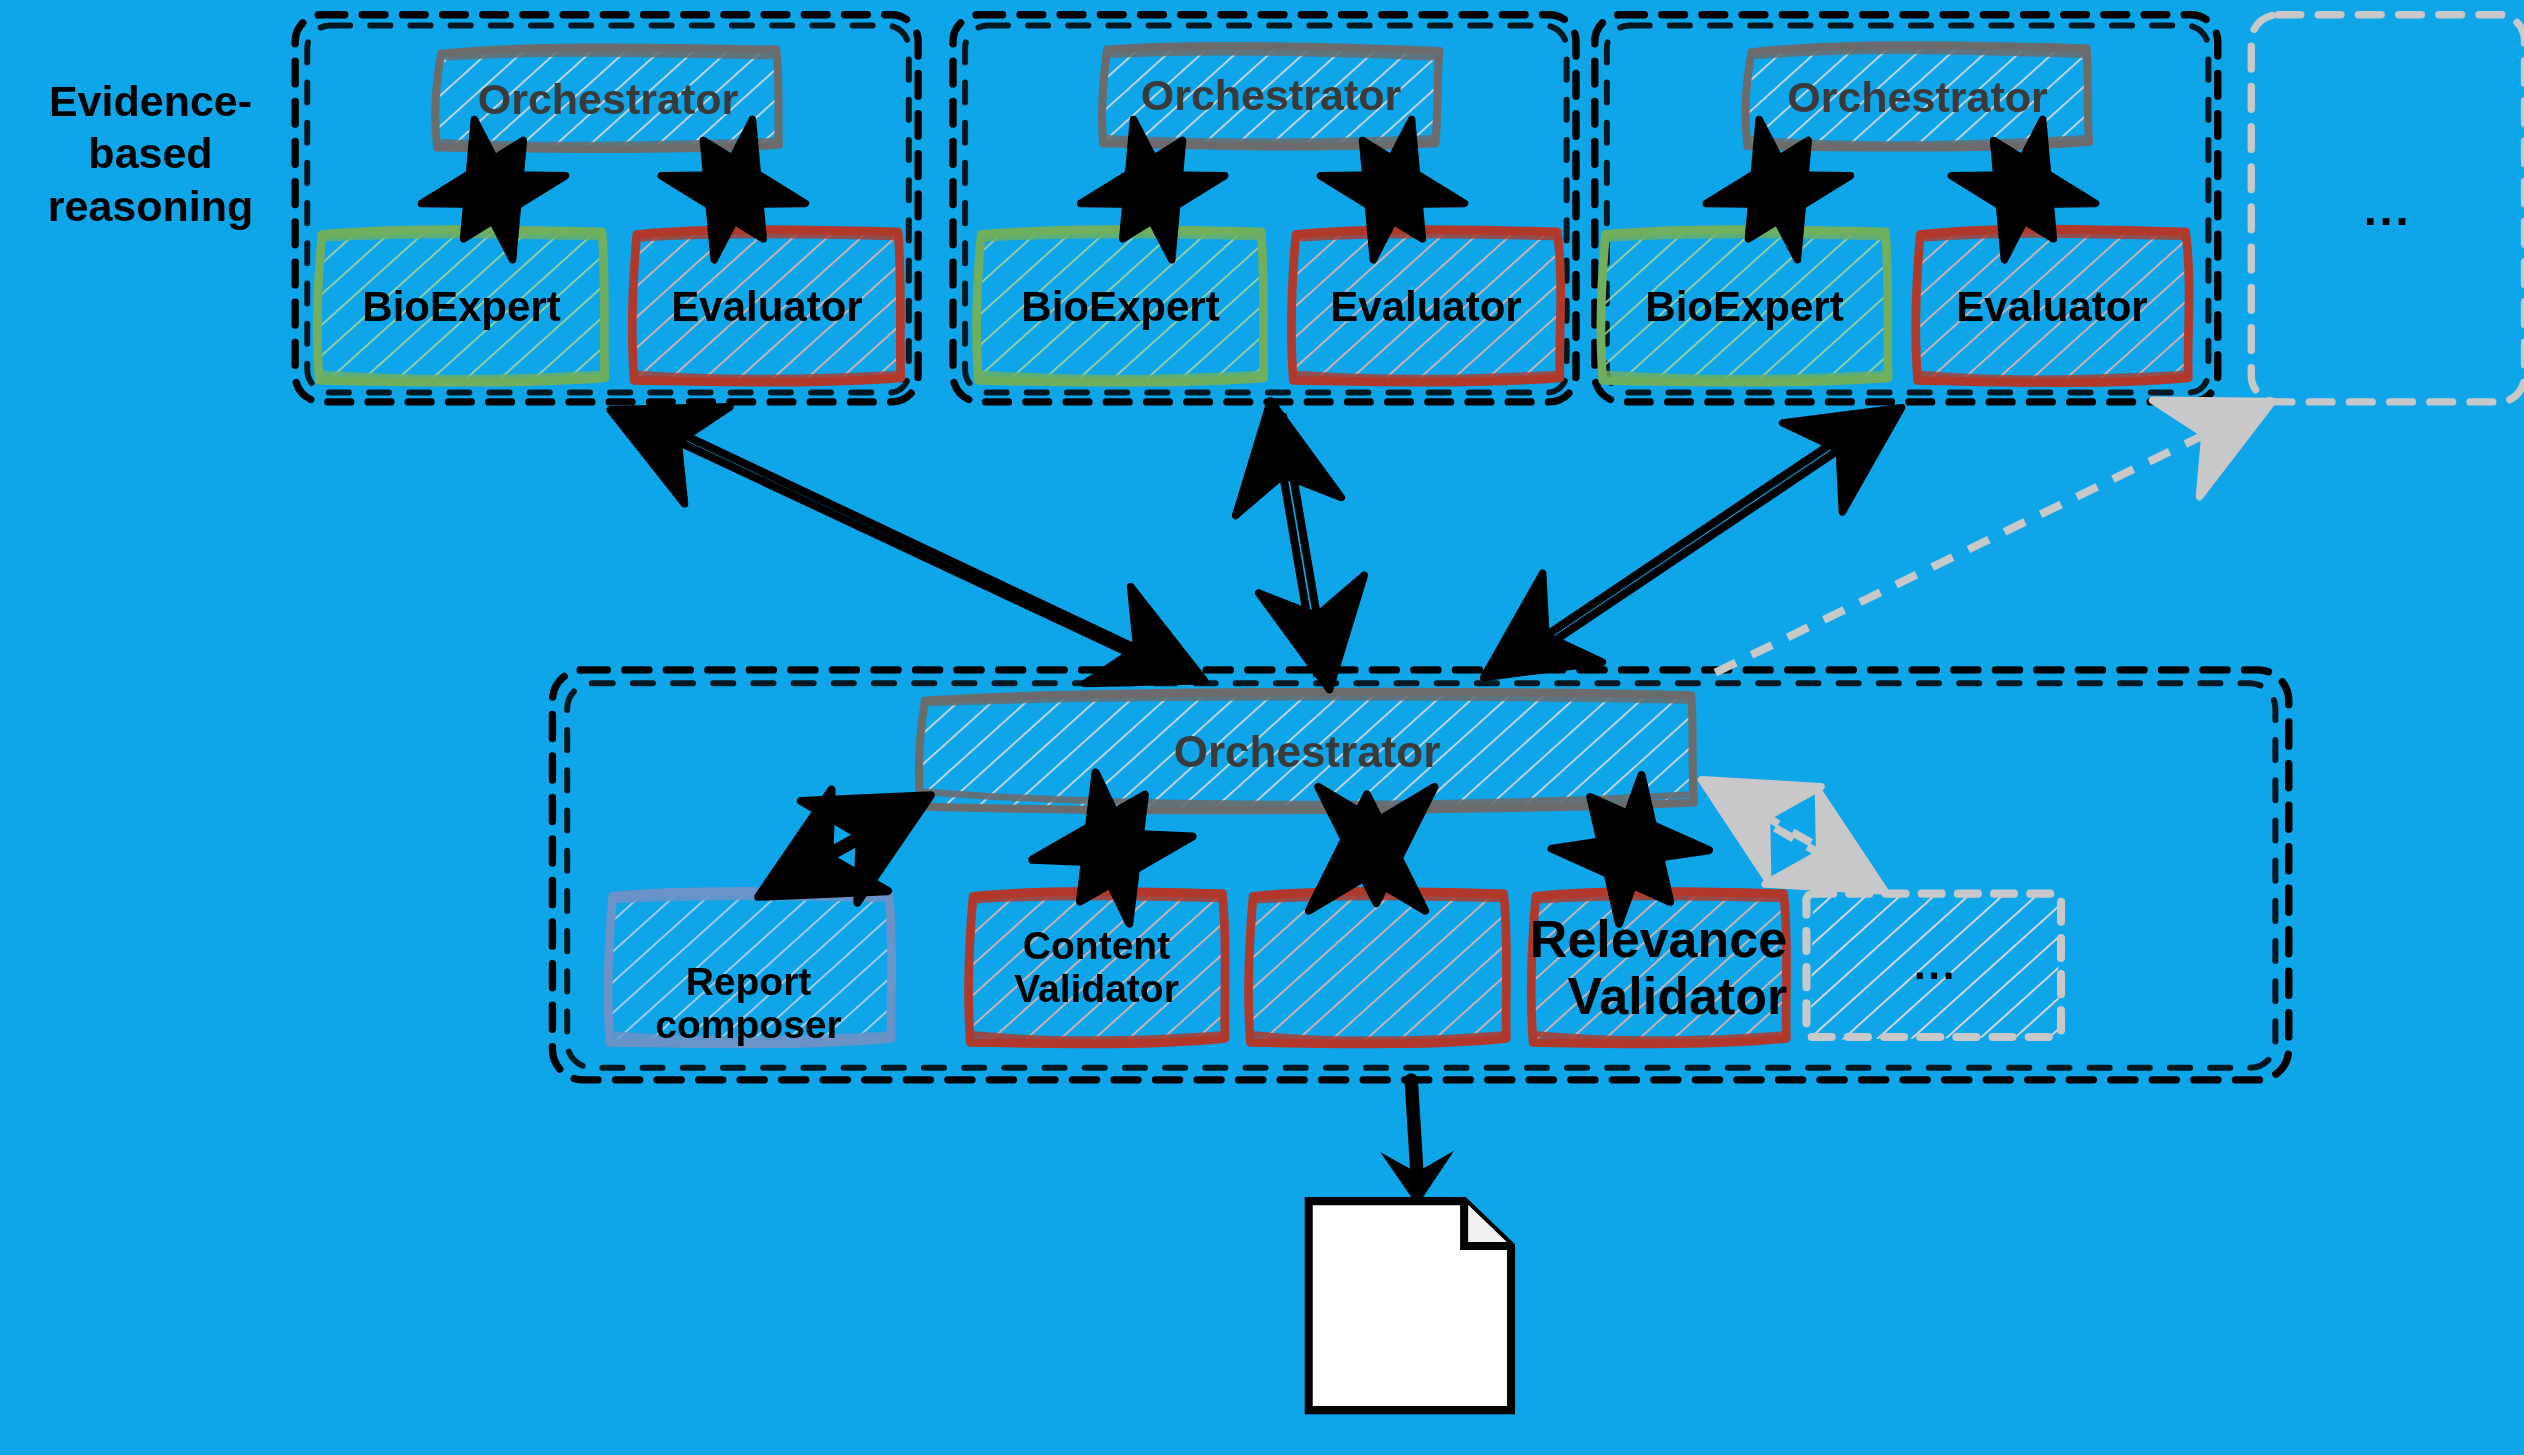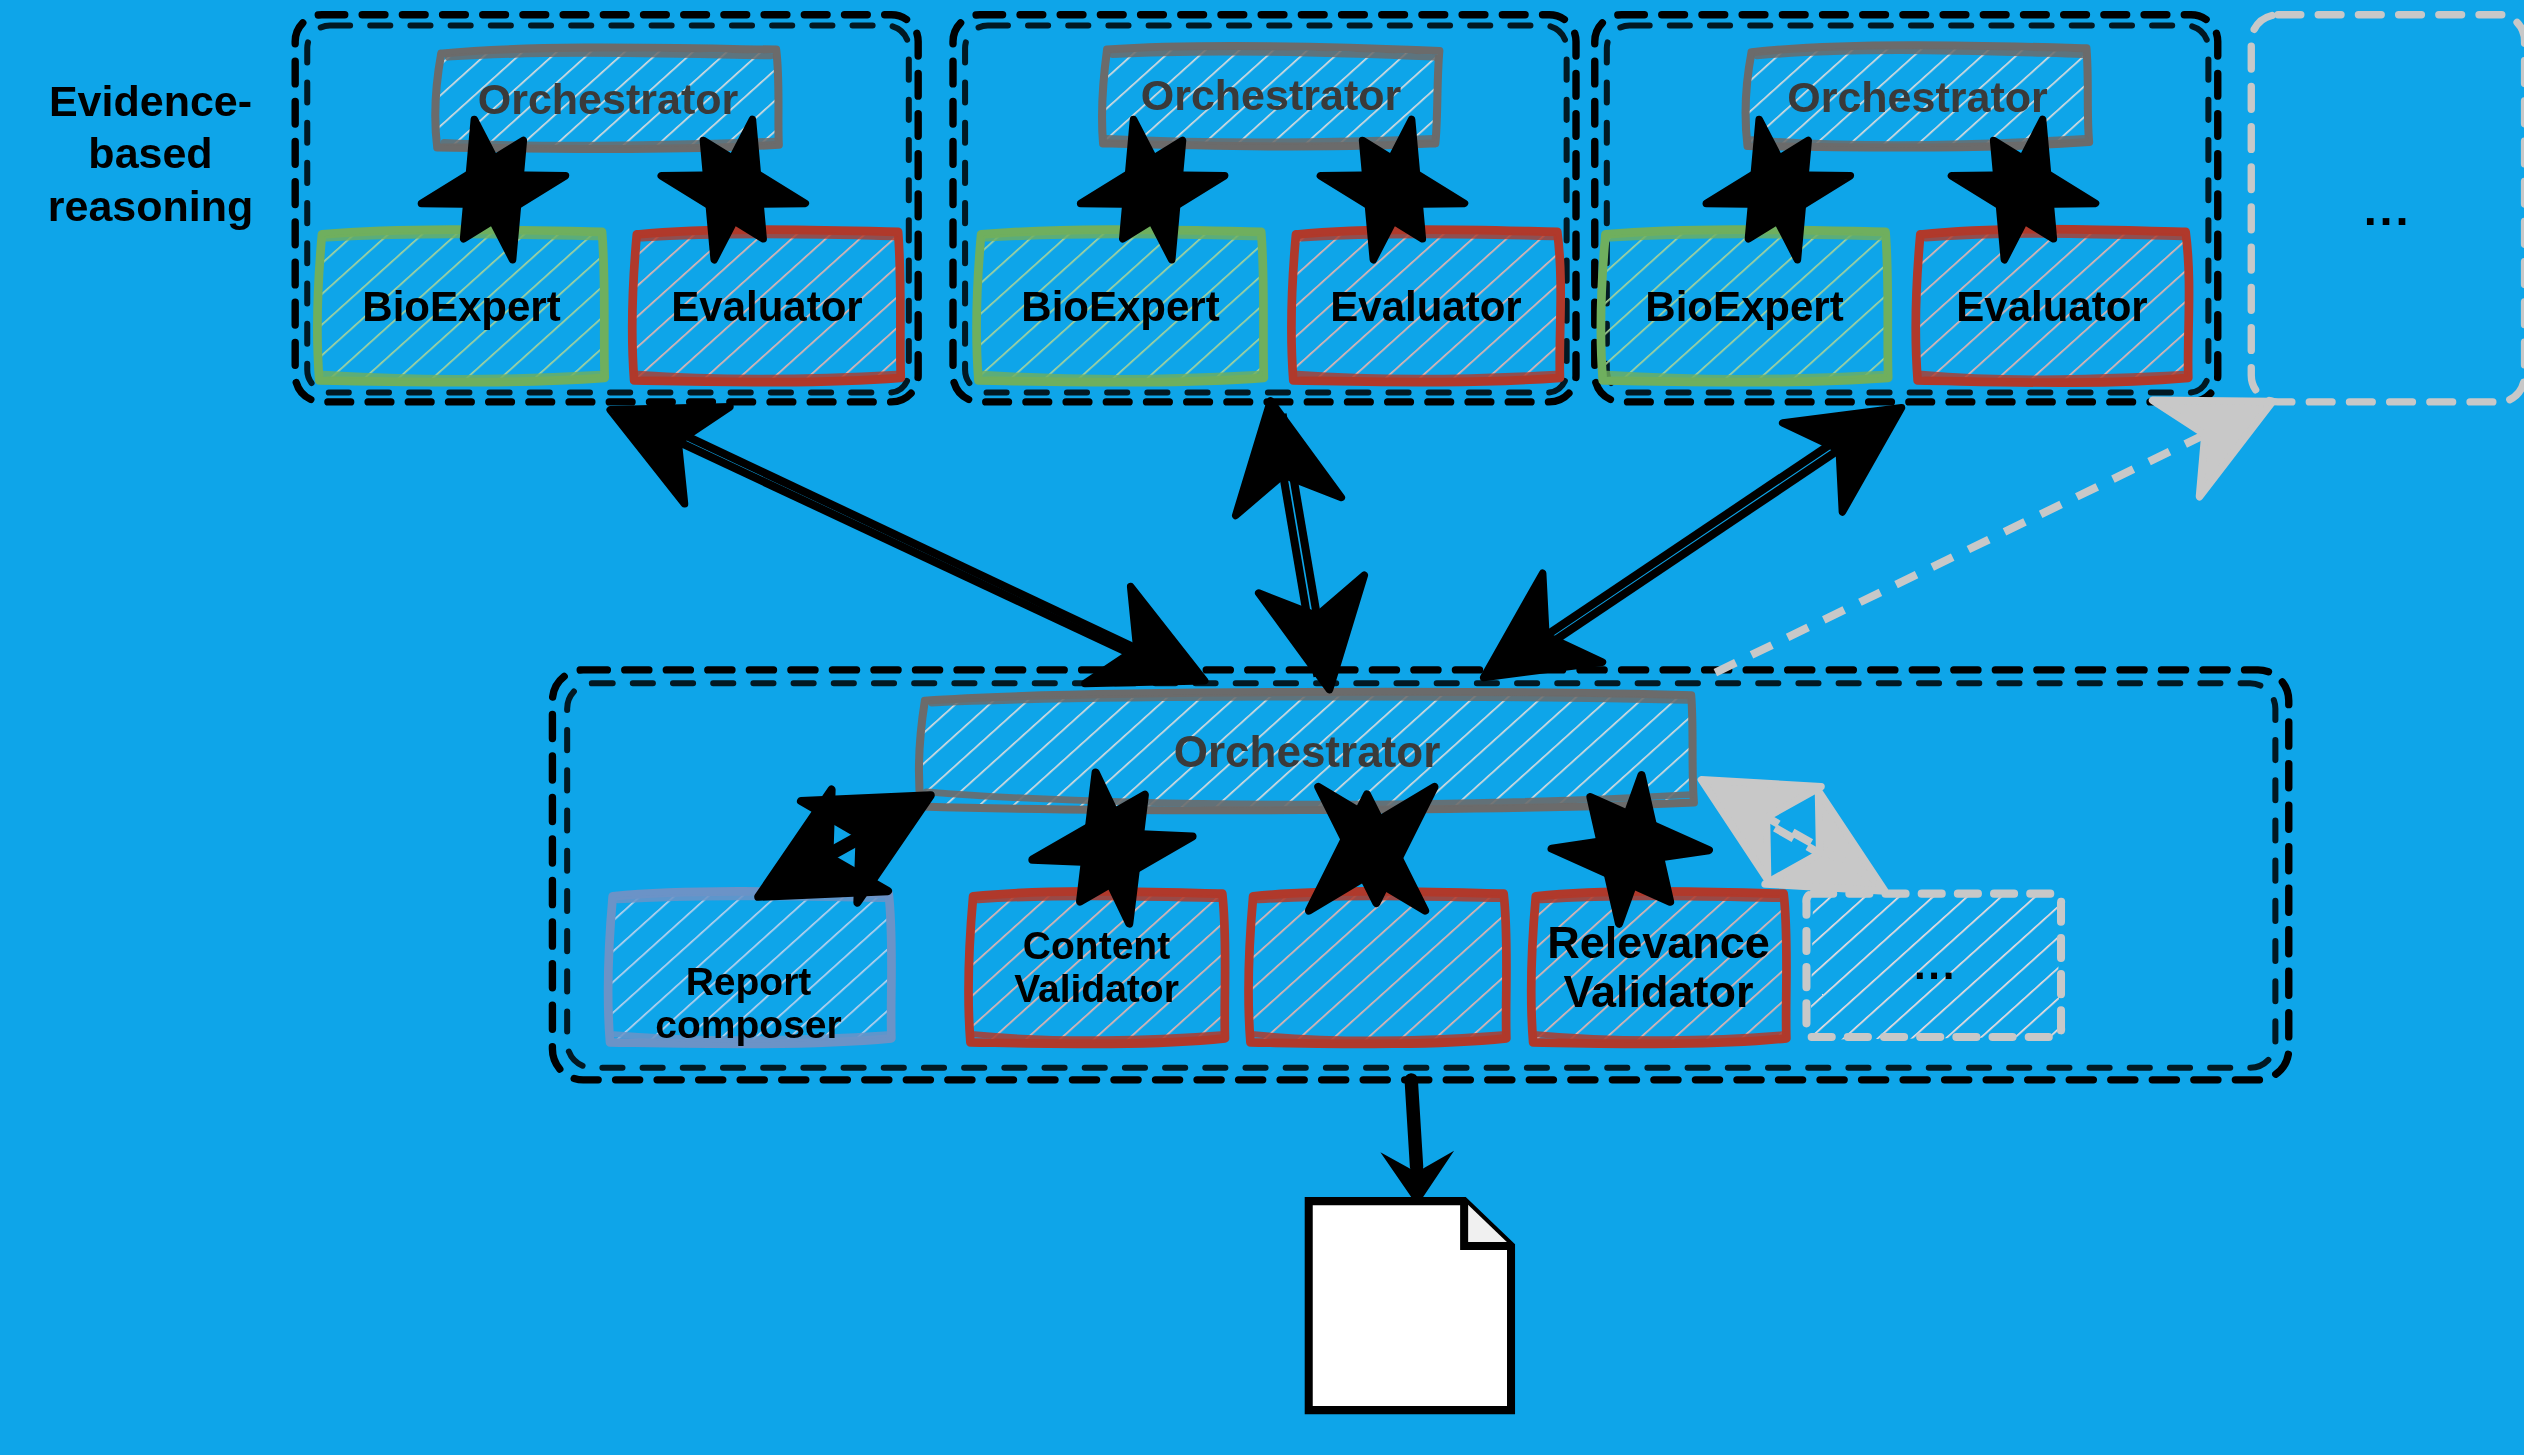--- a/index.html
+++ b/index.html
@@ -301,21 +301,21 @@
       <span>Report</span><br>
       <span>composer</span>
     </span>
   </div>
   <div class="node" style="left:969px;top:893px;width:255px;height:149px;font-size:39px;">
     <span class="lbl">
       <span>Content</span><br>
       <span>Validator</span>
     </span>
   </div>
-  <div class="node" style="left:1532px;top:893px;width:253px;height:149px;font-size:45px;">
+  <div class="node" style="left:1532px;top:893px;width:253px;height:149px;font-size:52px;text-align:right;">
     <span class="lbl">
       <span>Relevance</span><br>
       <span>Validator</span>
     </span>
   </div>
   <div class="ell" style="left:1811px;top:925px;width:249px;height:80px;font-size:42px;">
     <span>...</span>
   </div>
 
 </div>

